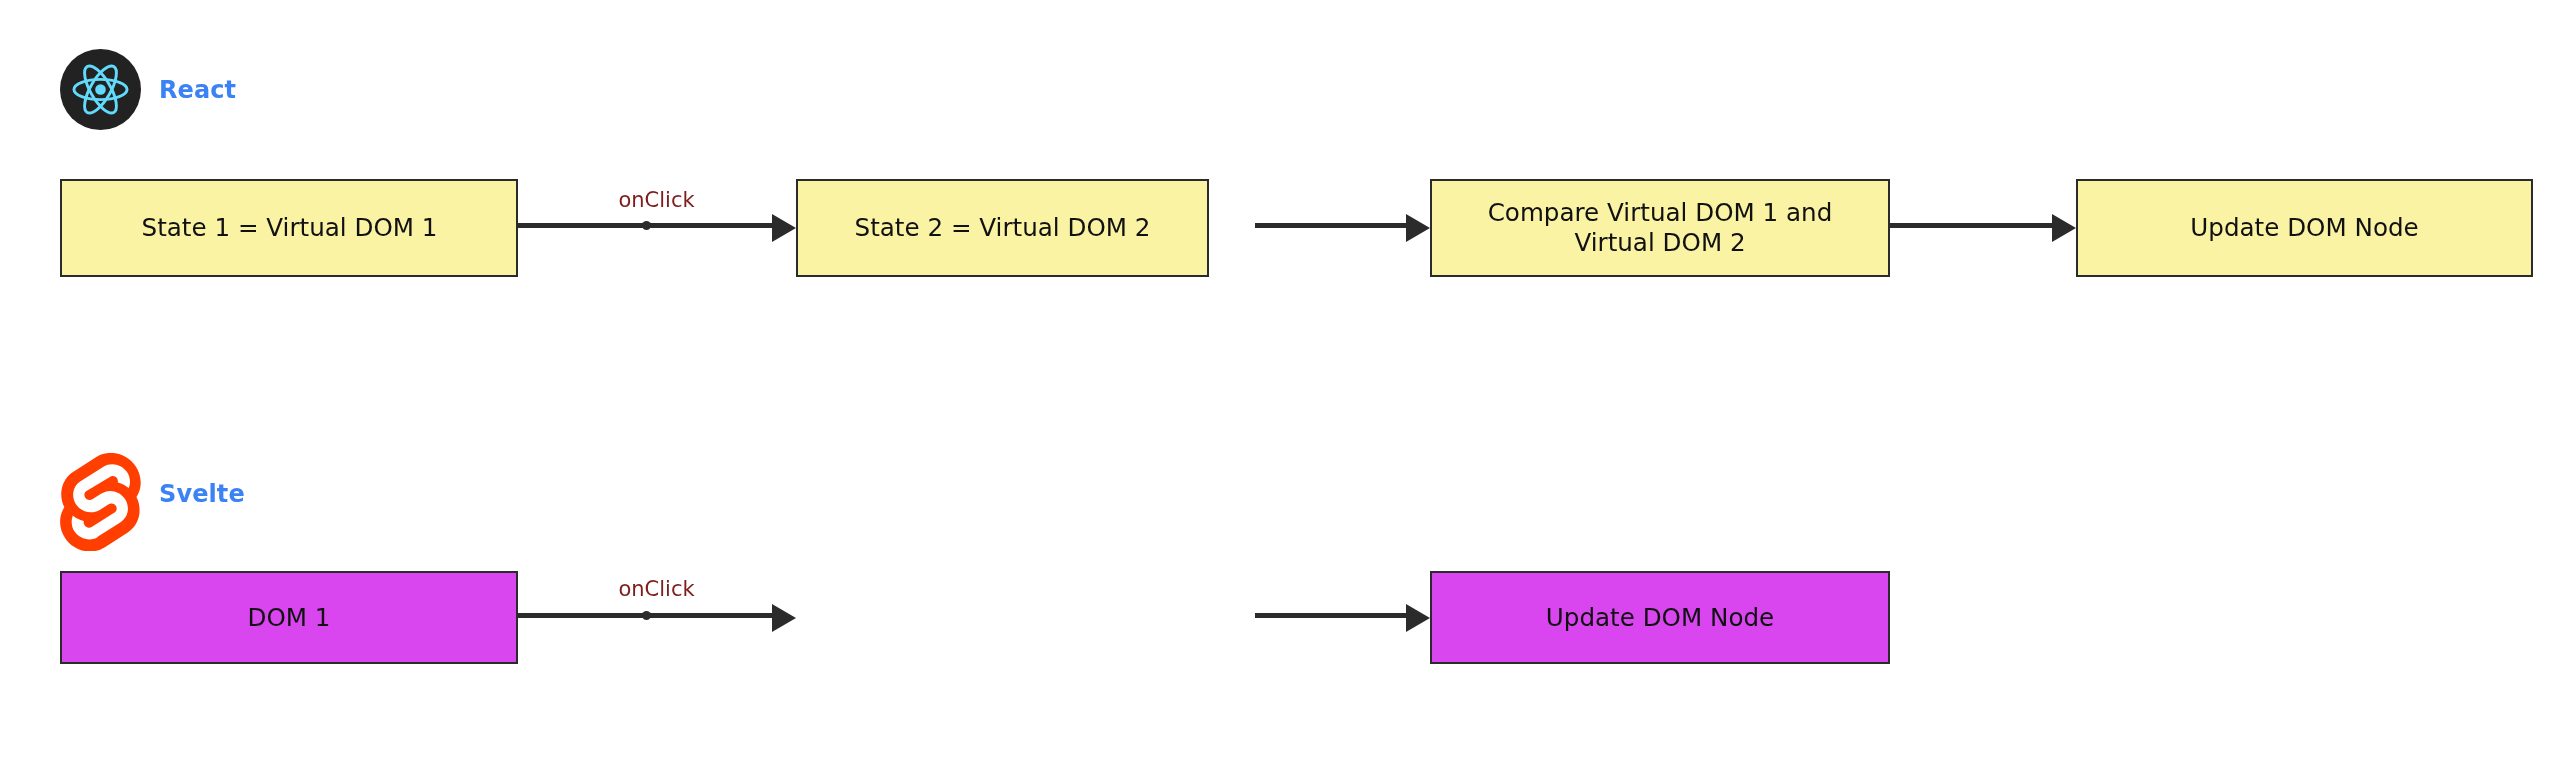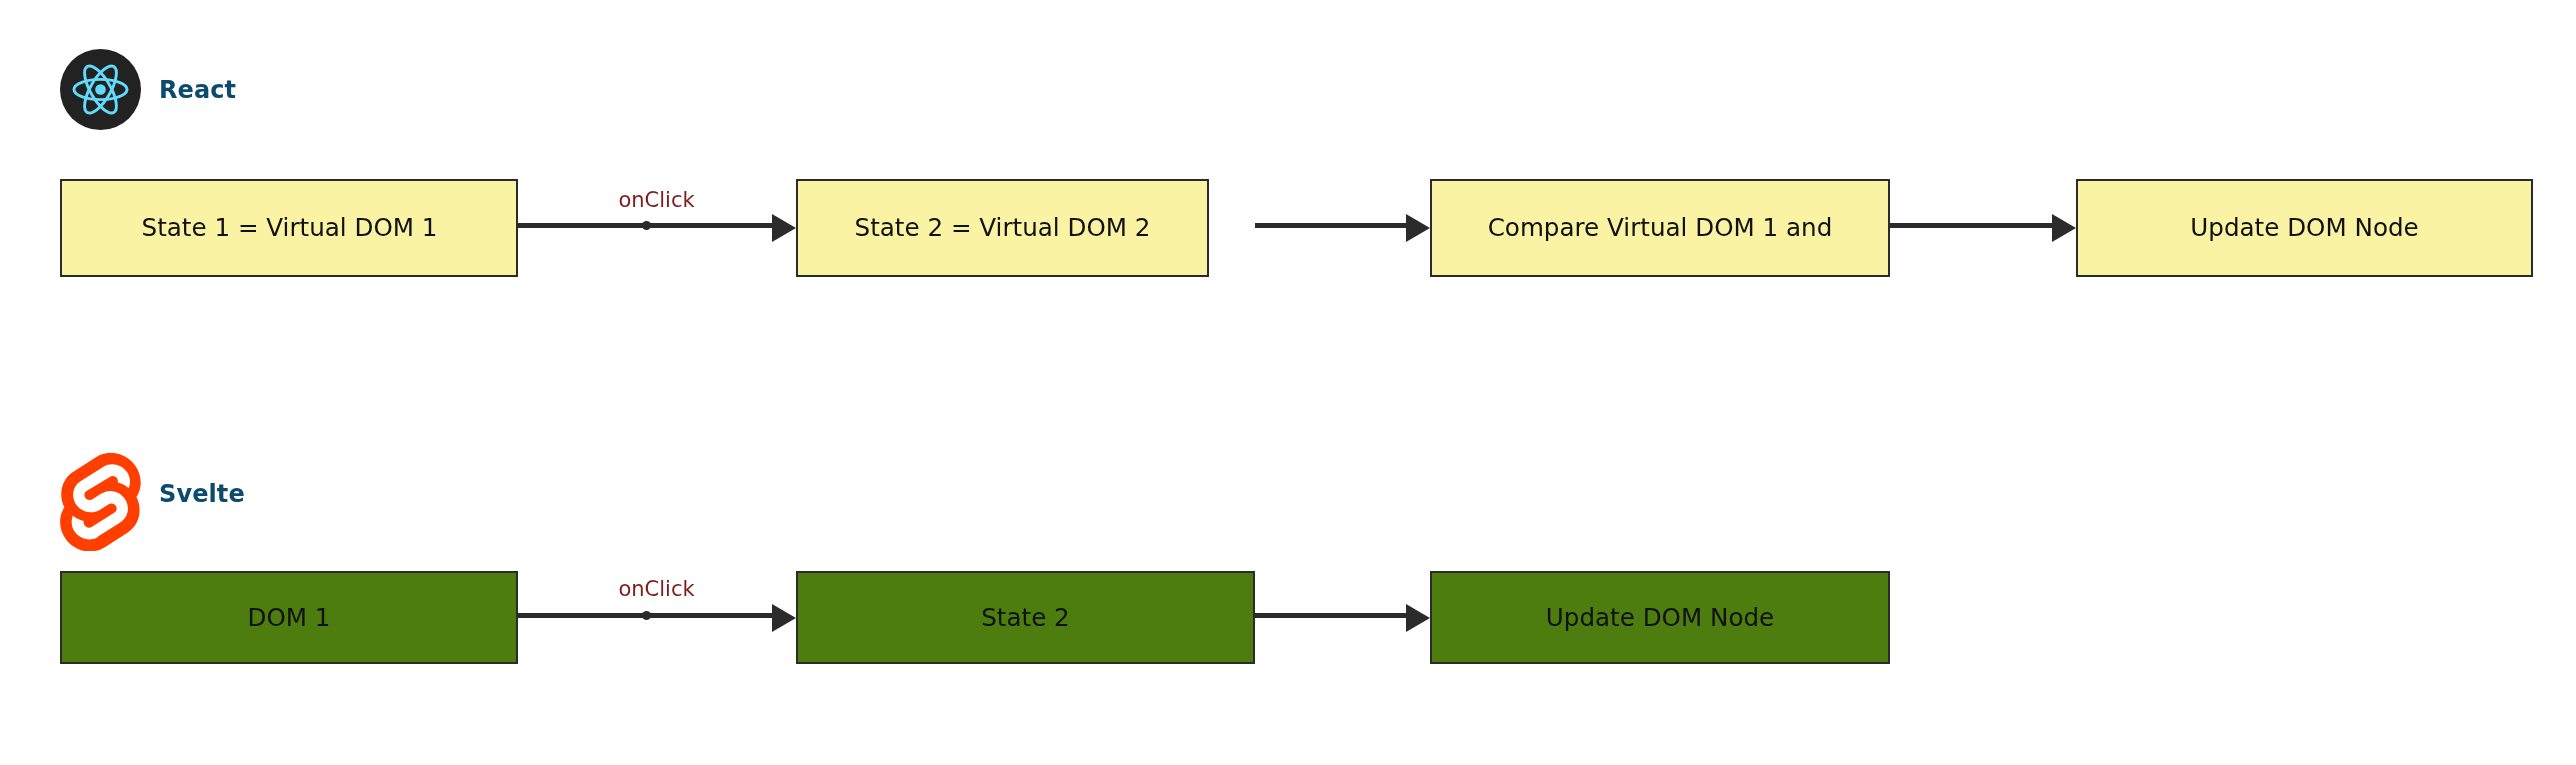--- a/index.html
+++ b/index.html
@@ -18,21 +18,21 @@
     overflow: hidden;
   }
 
   
   .fw-header { position: absolute; display: flex; align-items: center; }
   .fw-logo { position: relative; width: 81px; height: 81px; flex: 0 0 81px; }
   .fw-name {
     margin-left: 18px;
     font-size: 24px;
     font-weight: bold;
-    color: #0c4a6e;
+    color: #3b82f6;
     letter-spacing: 0.1px;
     white-space: nowrap;
   }
 
   
   .react-circle {
     position: absolute;
     inset: 0;
     border-radius: 50%;
     background: #222222;
@@ -50,21 +50,21 @@
     display: flex;
     align-items: center;
     justify-content: center;
     text-align: center;
     color: #111111;
     font-size: 24.6px;
     line-height: 1.22;
     padding: 2.8px 7px;
   }
   .node.yellow { background: #faf3a3; }
-  .node.green  { background: #4d7c0f; }
+  .node.green  { background: #d946ef; }
   .node .label { display: block; }
 
   
   .edge { position: absolute; }
   .edge-line {
     position: absolute;
     height: 4.9px;
     background: #2b2b2b;
     top: 0;
     left: 0;
@@ -115,20 +115,21 @@
     <span class="label">State 1 = Virtual DOM 1</span>
   </div>
 
   <div class="node yellow" style="left:796px; top:179px; width:413px; height:98px;">
     <span class="label">State 2 = Virtual DOM 2</span>
   </div>
 
   <div class="node yellow" style="left:1430px; top:179px; width:460px; height:98px;">
     <span>
       <span class="label">Compare Virtual DOM 1 and</span>
+      <span class="label">Virtual DOM 2</span>
     </span>
   </div>
 
   <div class="node yellow" style="left:2076px; top:179px; width:457px; height:98px;">
     <span class="label">Update DOM Node</span>
   </div>
 
   <div class="edge" style="left:518px; top:223px; width:277px; height:9.8px;">
     <div class="edge-line" style="width:256px;"></div>
     <div class="edge-head" style="left:254px; margin-top:-14px;"></div>
@@ -153,23 +154,20 @@
         <path fill="#FFFFFF" d="M41.1 103.9c-8.8 2.3-18-1.1-23.2-8.5-3.2-4.5-4.4-10.1-3.5-15.5 0.2-0.9 0.4-1.7 0.6-2.6l0.5-1.6 1.4 1c3.3 2.4 6.9 4.2 10.8 5.4l1 0.3-0.1 1c-0.1 1.4 0.3 2.9 1.1 4.1 1.6 2.2 4.3 3.3 6.9 2.6 0.6-0.2 1.2-0.4 1.7-0.7L66 72c1.3-0.8 2.2-2.1 2.5-3.7 0.3-1.6-0.1-3.2-1-4.5-1.6-2.2-4.3-3.2-6.9-2.5-0.6 0.2-1.2 0.4-1.7 0.7l-10.4 6.6c-1.7 1.1-3.6 1.9-5.6 2.4-8.8 2.3-18-1.1-23.2-8.5-3.1-4.5-4.4-10.1-3.5-15.5 0.9-5.3 4-10 8.6-12.8l27.3-17.4c1.7-1.1 3.6-1.9 5.6-2.5 8.8-2.3 18 1.1 23.2 8.5 3.2 4.5 4.4 10.1 3.5 15.5-0.2 0.9-0.4 1.7-0.7 2.6l-0.5 1.6-1.4-1c-3.3-2.4-6.9-4.2-10.8-5.4l-1-0.3 0.1-1c0.1-1.4-0.3-2.9-1.1-4.1-1.6-2.2-4.3-3.2-6.9-2.5-0.6 0.2-1.2 0.4-1.7 0.7L32.1 45.9c-1.3 0.8-2.2 2.1-2.5 3.7-0.3 1.6 0.1 3.2 1 4.5 1.6 2.2 4.3 3.2 6.9 2.5 0.6-0.2 1.2-0.4 1.7-0.7l10.4-6.6c1.7-1.1 3.6-1.9 5.6-2.5 8.8-2.3 18 1.1 23.2 8.5 3.2 4.5 4.4 10.1 3.5 15.5-0.9 5.3-4 10-8.6 12.9l-27.3 17.4C45.1 102.5 43.2 103.3 41.1 103.9z"></path>
       </svg>
     </div>
     <div class="fw-name">Svelte</div>
   </div>
 
   <div class="node green" style="left:60px; top:571px; width:458px; height:93px;">
     <span class="label">DOM 1</span>
   </div>
 
-  <div class="node green" style="left:796px; top:571px; width:459px; height:93px;">
-    <span class="label">State 2</span>
-  </div>
 
   <div class="node green" style="left:1430px; top:571px; width:460px; height:93px;">
     <span class="label">Update DOM Node</span>
   </div>
 
   <div class="edge" style="left:518px; top:613px; width:277px; height:9.8px;">
     <div class="edge-line" style="width:256px;"></div>
     <div class="edge-head" style="left:254px; margin-top:-14px;"></div>
     <div class="edge-dot" style="left:124px; top:-2.1px;"></div>
   </div>

